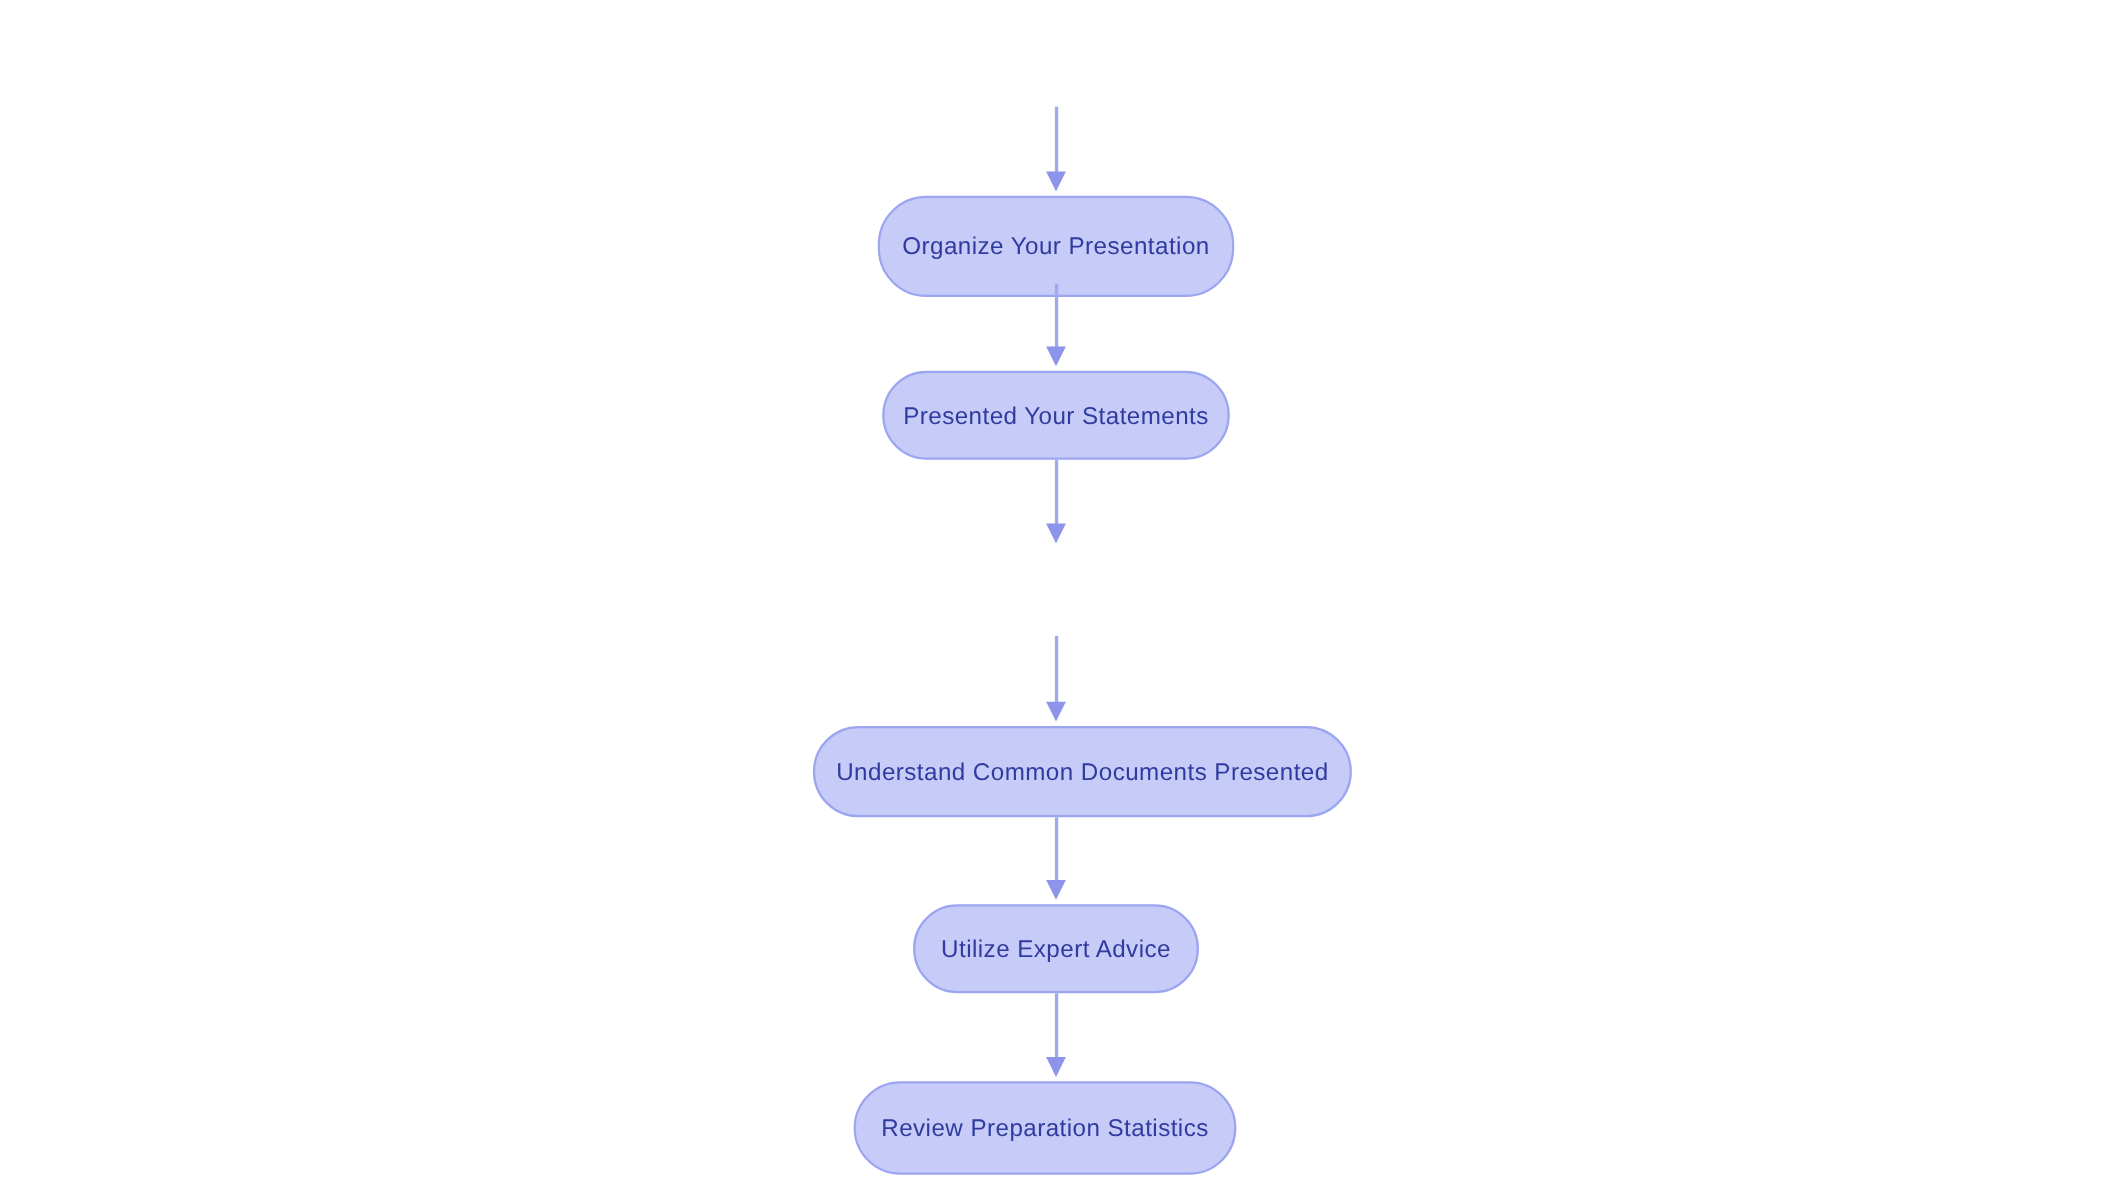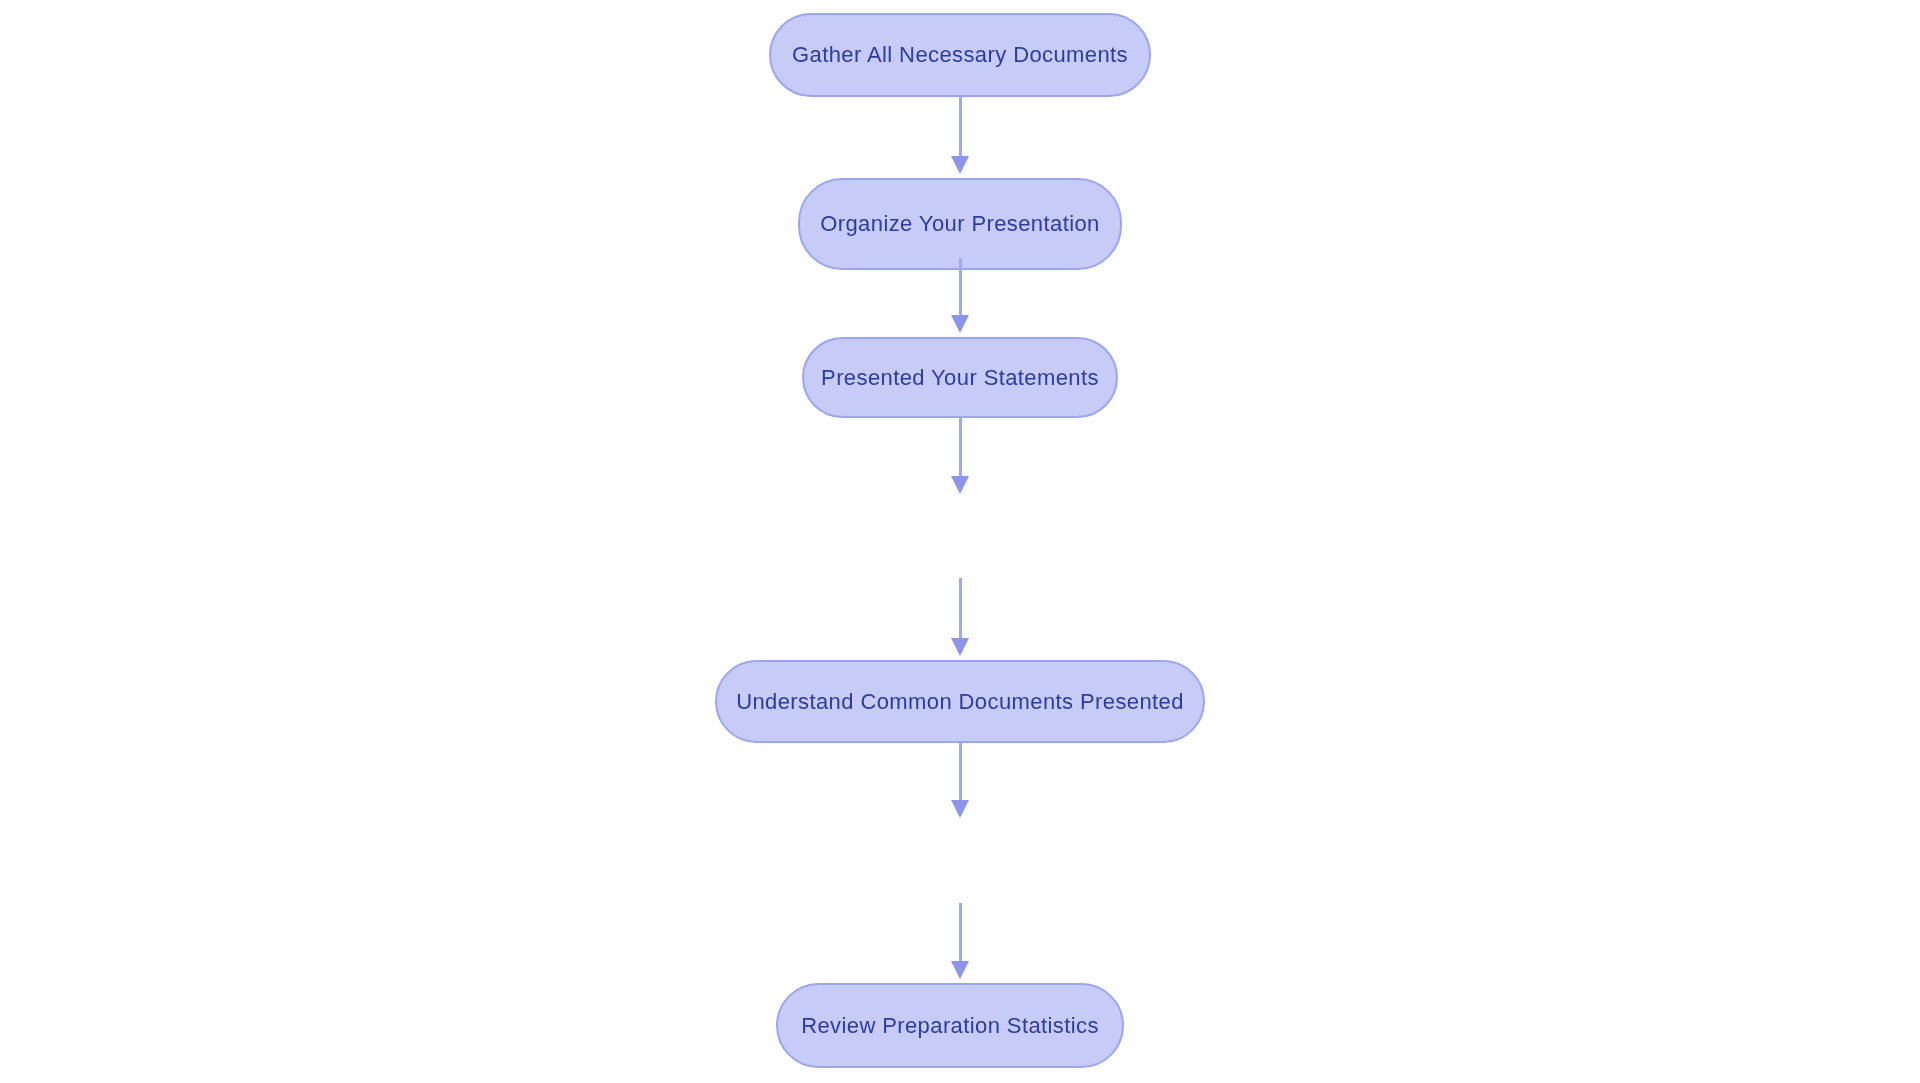--- a/index.html
+++ b/index.html
@@ -28,21 +28,21 @@
     font-size: 22px;
     letter-spacing: 0.4px;
     text-align: center;
     white-space: nowrap;
   }
   
   .n0 { left: 769px; top: 13px;  width: 382px; height: 84px; }
   .n1 { left: 798px; top: 178px; width: 324px; height: 92px; }
   .n2 { left: 802px; top: 337px; width: 316px; height: 81px; }
   .n3 { left: 875px; top: 498px; width: 170px; height: 80px; }
-  .n4 { left: 715px; top: 660px; width: 490px; height: 83px; }
+  .n4 { left: 739px; top: 660px; width: 490px; height: 83px; }
   .n5 { left: 830px; top: 822px; width: 260px; height: 81px; }
   .n6 { left: 776px; top: 983px; width: 348px; height: 85px; }
 
   .flow-arrow {
     position: absolute;
     left: 951px;
     width: 18px;
   }
   .a0 { top: 97px;  height: 77px; }
   .a1 { top: 258px; height: 75px; }
@@ -68,23 +68,20 @@
     border-left: 9px solid transparent;
     border-right: 9px solid transparent;
     border-top: 18px solid #8c95ea;
   }
 </style>
 </head>
 <body>
 
 <div class="canvas">
 
-  <div class="flow-node n0">
-    <span>Gather All Necessary Documents</span>
-  </div>
 
   <div class="flow-arrow a0">
     <div class="arrow-line"></div>
     <div class="arrow-head"></div>
   </div>
 
   <div class="flow-node n1">
     <span>Organize Your Presentation</span>
   </div>
 
@@ -110,20 +107,23 @@
 
   <div class="flow-node n4">
     <span>Understand Common Documents Presented</span>
   </div>
 
   <div class="flow-arrow a4">
     <div class="arrow-line"></div>
     <div class="arrow-head"></div>
   </div>
 
+  <div class="flow-node n5">
+    <span>Utilize Expert Advice</span>
+  </div>
 
   <div class="flow-arrow a5">
     <div class="arrow-line"></div>
     <div class="arrow-head"></div>
   </div>
 
   <div class="flow-node n6">
     <span>Review Preparation Statistics</span>
   </div>
 

